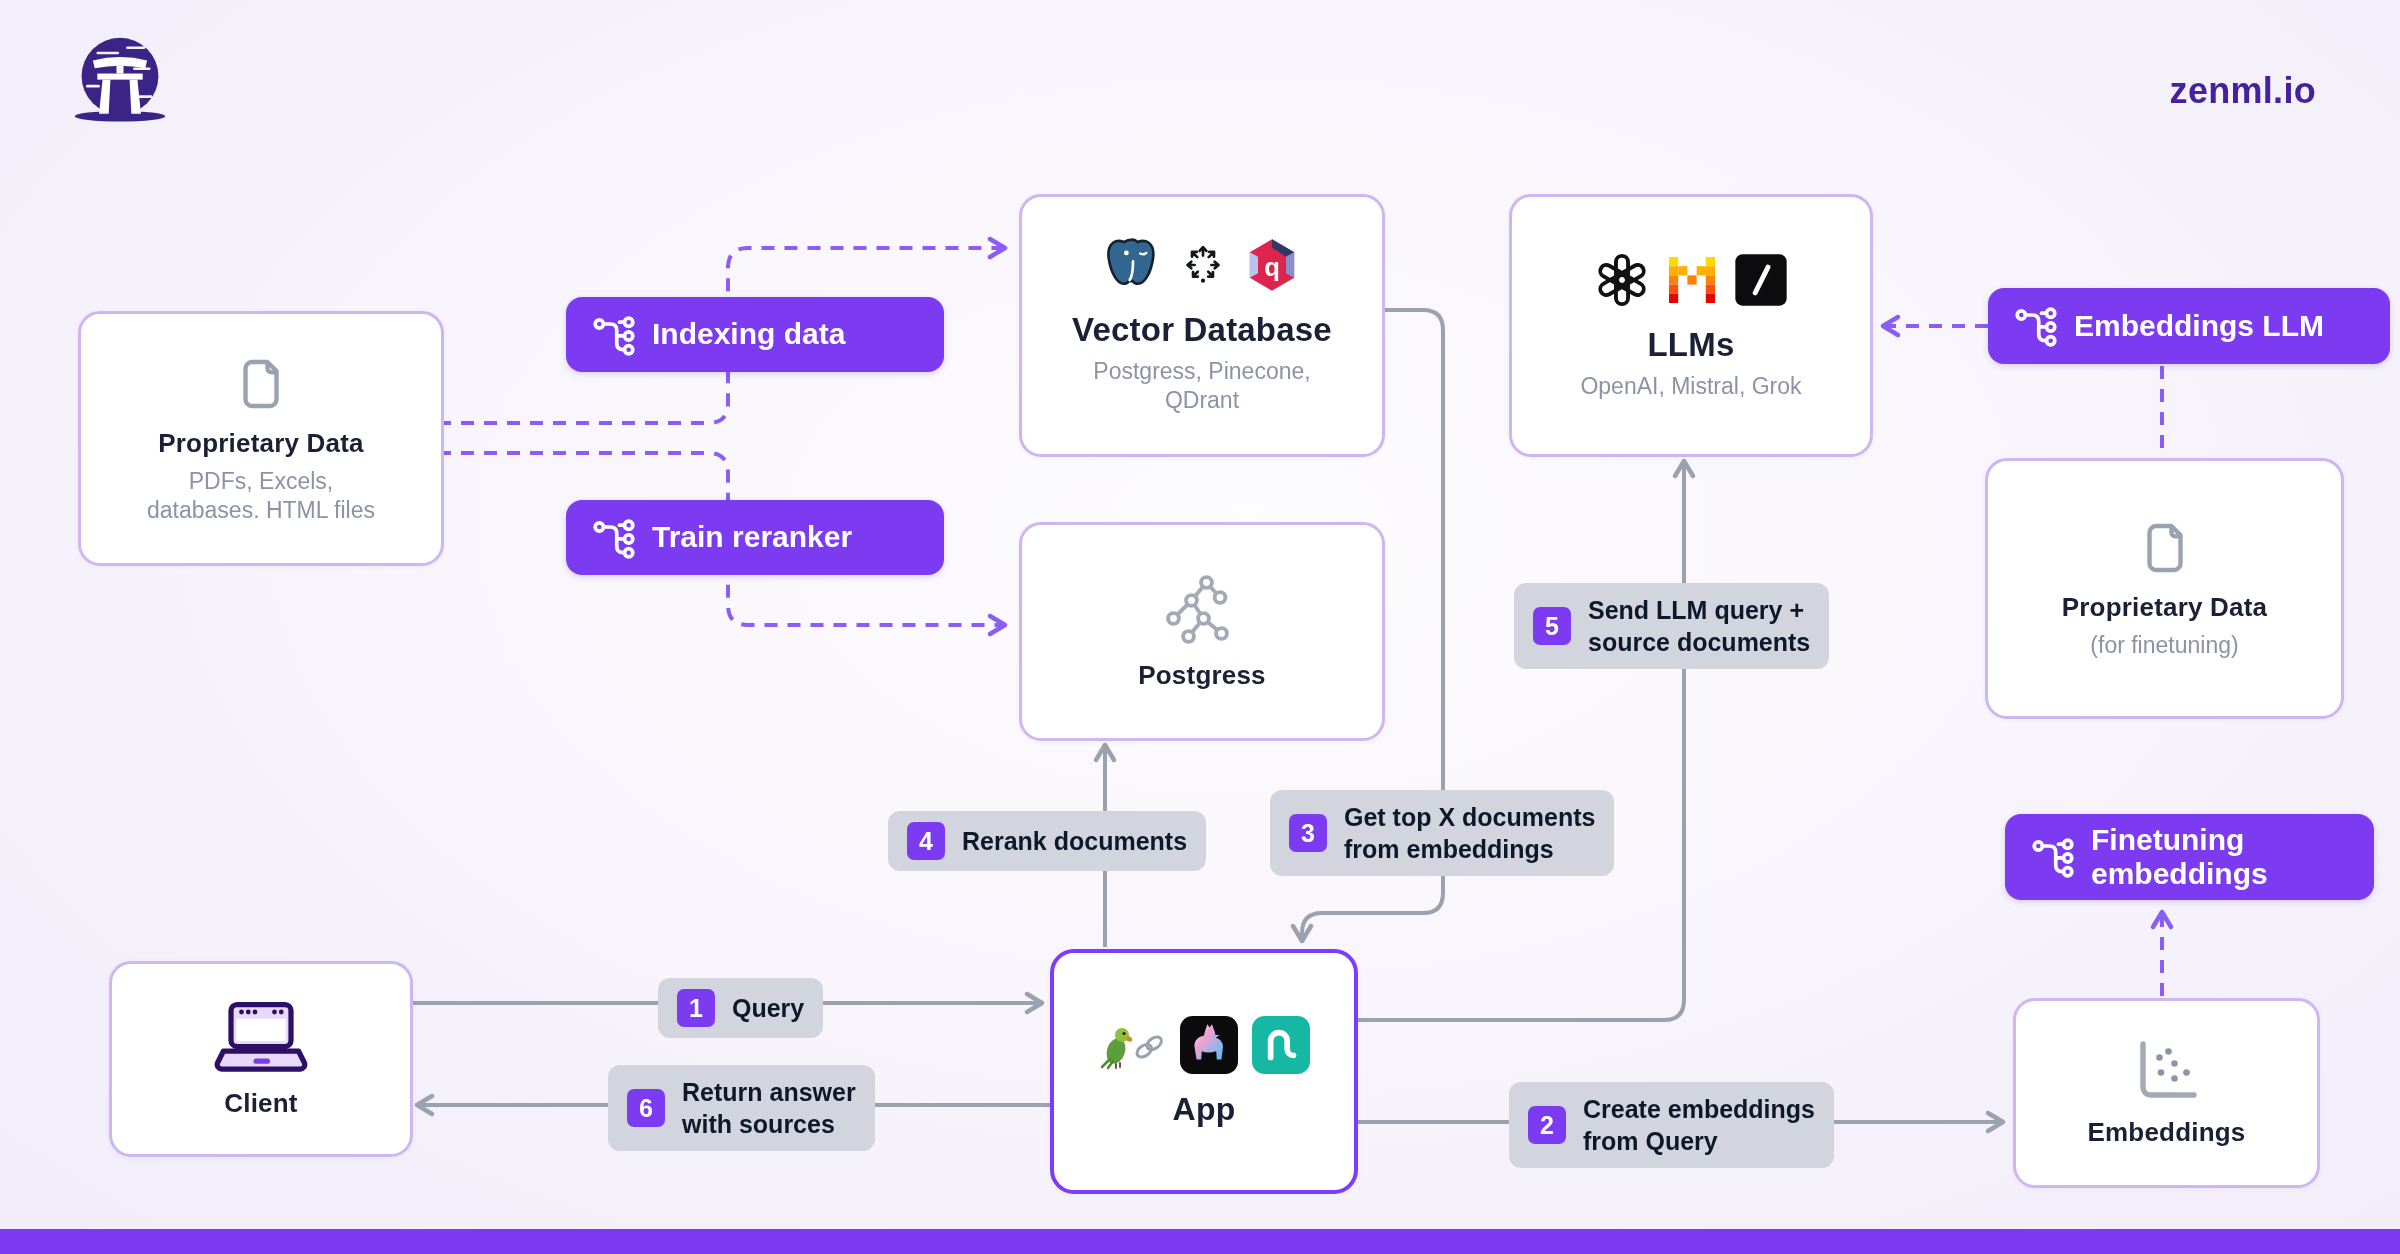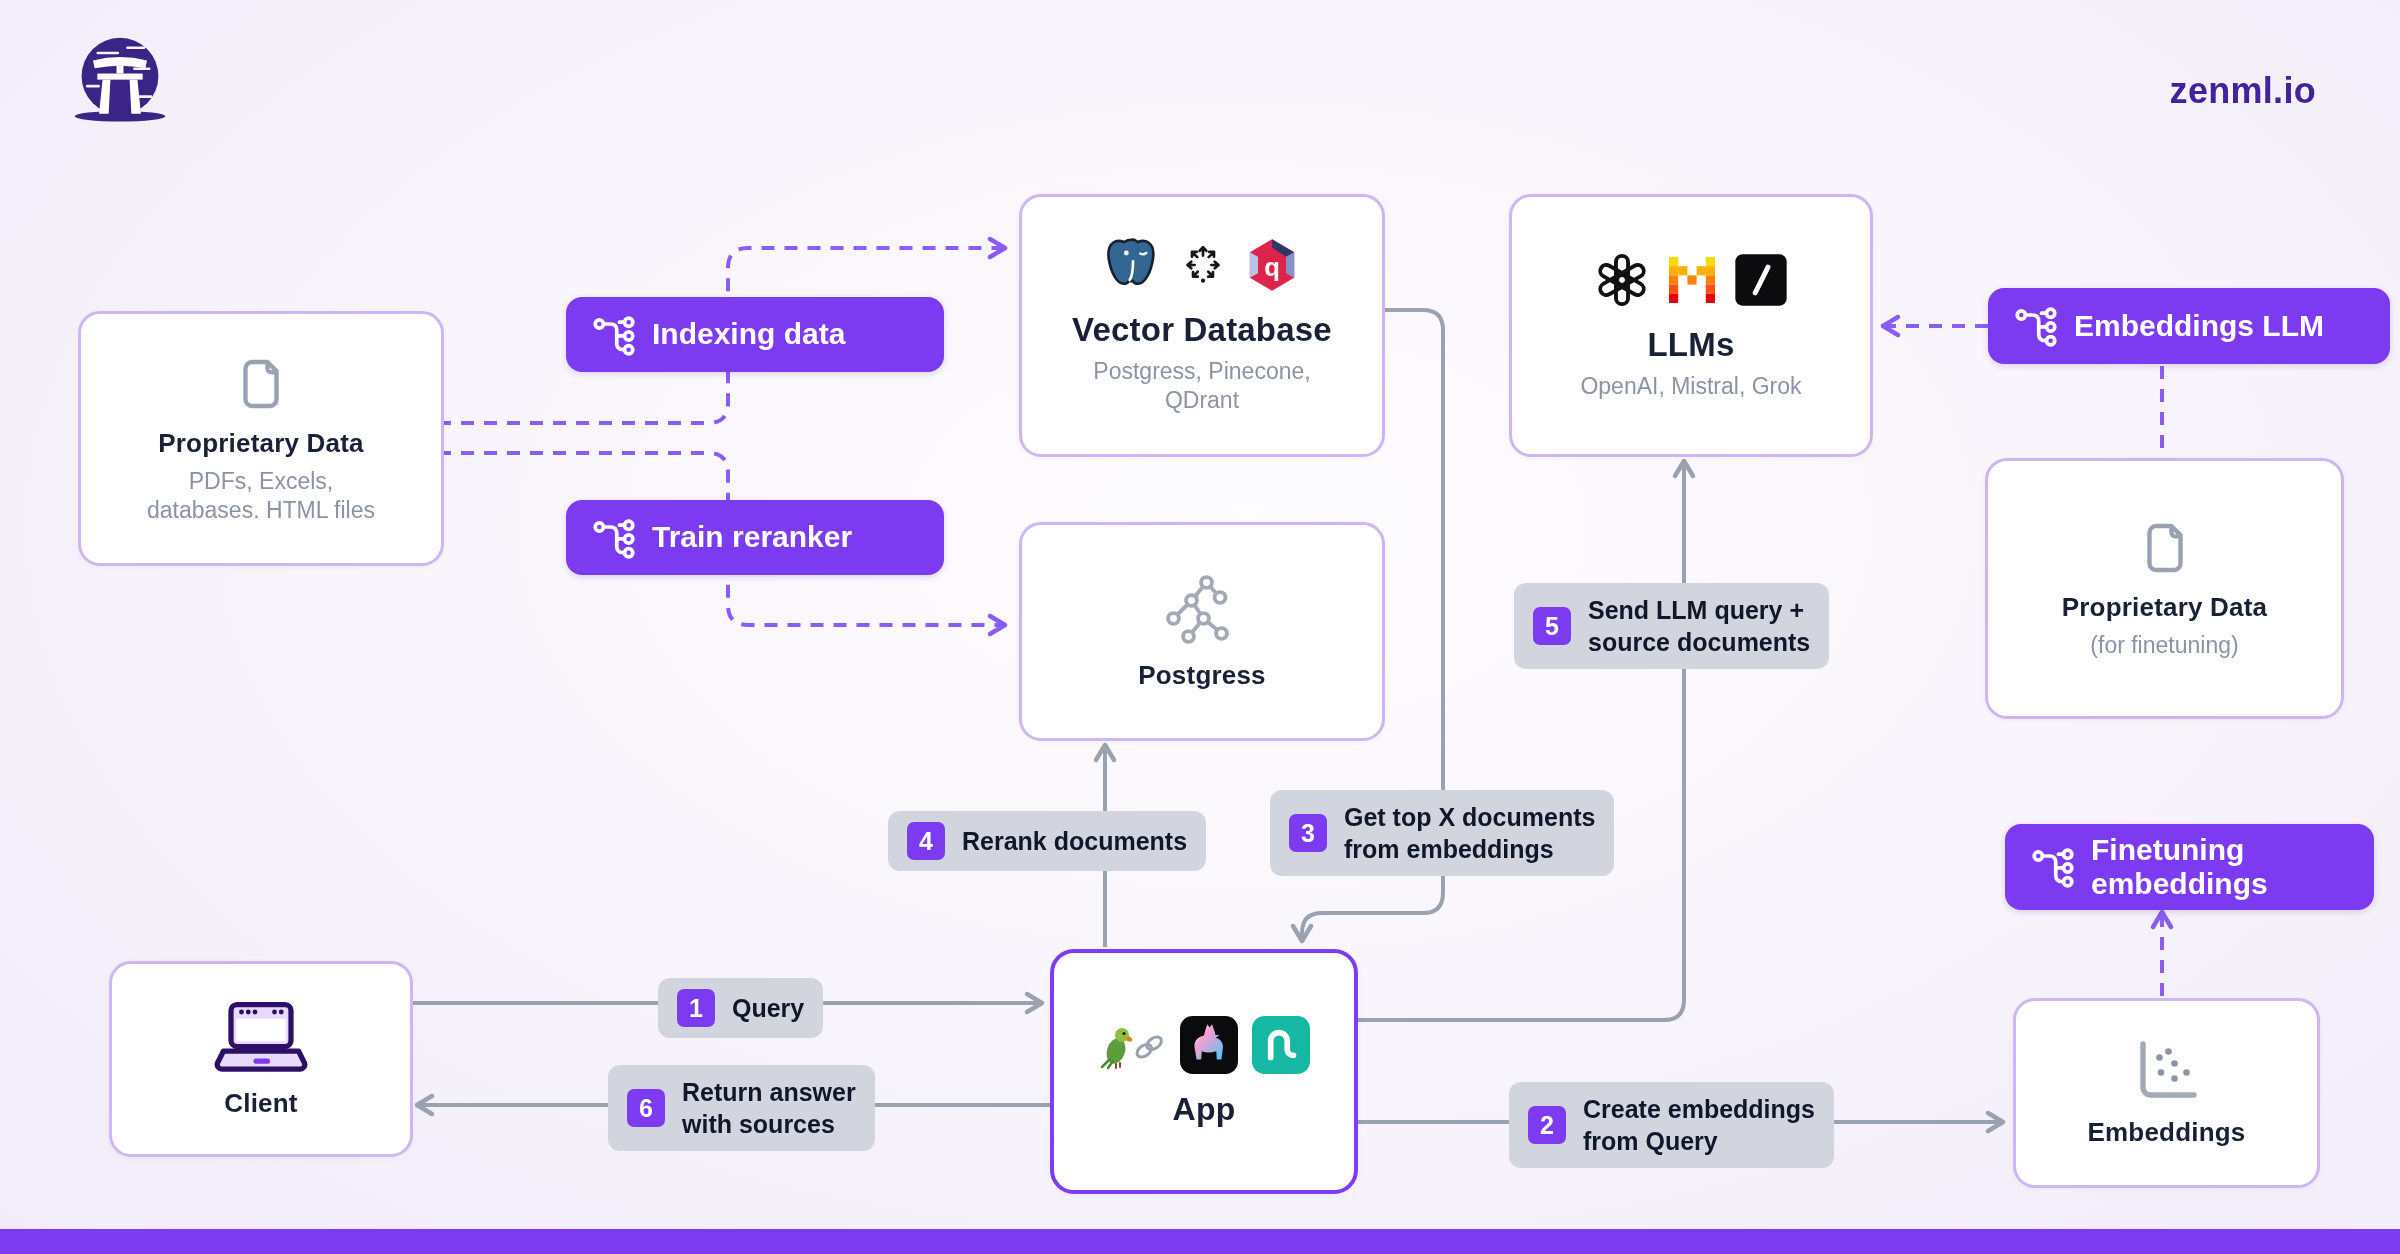--- a/index.html
+++ b/index.html
@@ -259,21 +259,21 @@
           <g fill="none" stroke="#9aa2b1" stroke-width="3.4" stroke-linejoin="round">
             <path d="M29 7 H17 a5 5 0 0 0 -5 5 V36 a5 5 0 0 0 5 5 H31 a5 5 0 0 0 5 -5 V14 z"></path>
             <path d="M29 7 v5 a3 3 0 0 0 3 3 h4"></path>
           </g>
         </svg>
     </span>
     <div class="ntitle">Proprietary Data</div>
     <div class="nsub">(for finetuning)</div>
   </div>
 
-  <div class="pill" style="left:2005px;top:814px;width:317px;height:86px;margin-top:10px;">
+  <div class="pill" style="left:2005px;top:814px;width:317px;height:86px;">
     <span class="picon">
       <svg width="44" height="44" viewBox="0 0 48 48">
           <g stroke="#fff" stroke-width="4" fill="none" stroke-linecap="round">
             <circle cx="8" cy="12" r="4.5"></circle>
             <circle cx="40" cy="10" r="4.5"></circle>
             <circle cx="40" cy="25" r="4.5"></circle>
             <circle cx="40" cy="40" r="4.5"></circle>
             <path d="M12.5 12 H20 Q27 12 27 19 V33 Q27 40 34 40 H35"></path>
             <path d="M27 25 H35"></path>
             <path d="M30 10 H35"></path>

